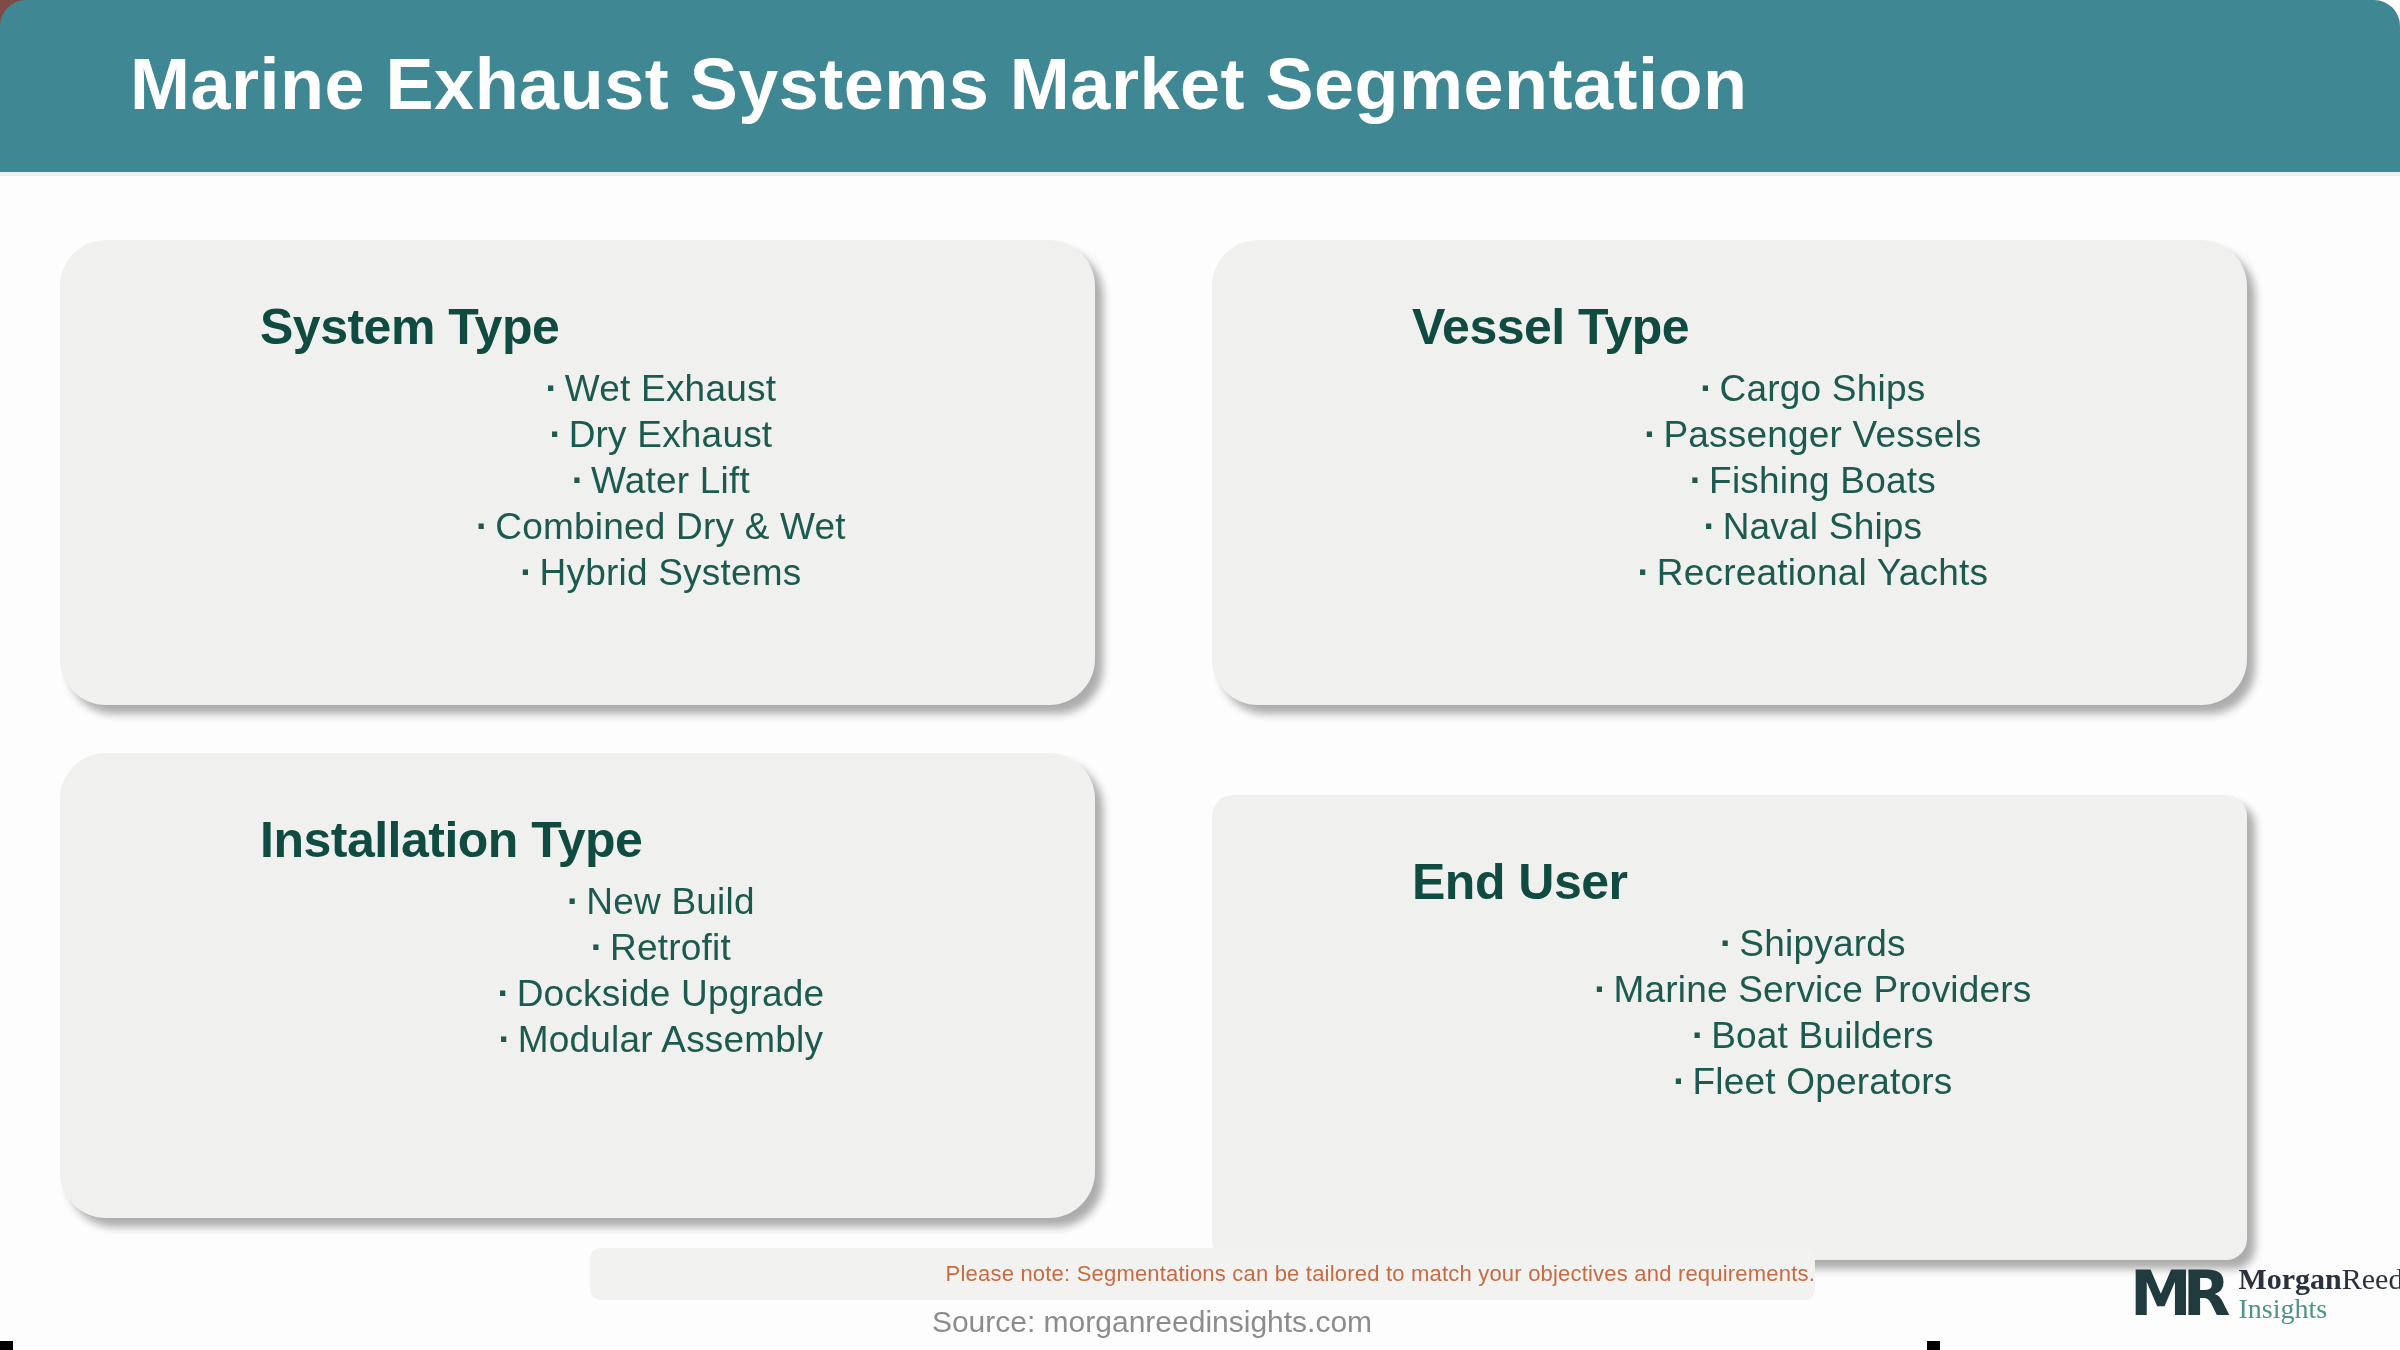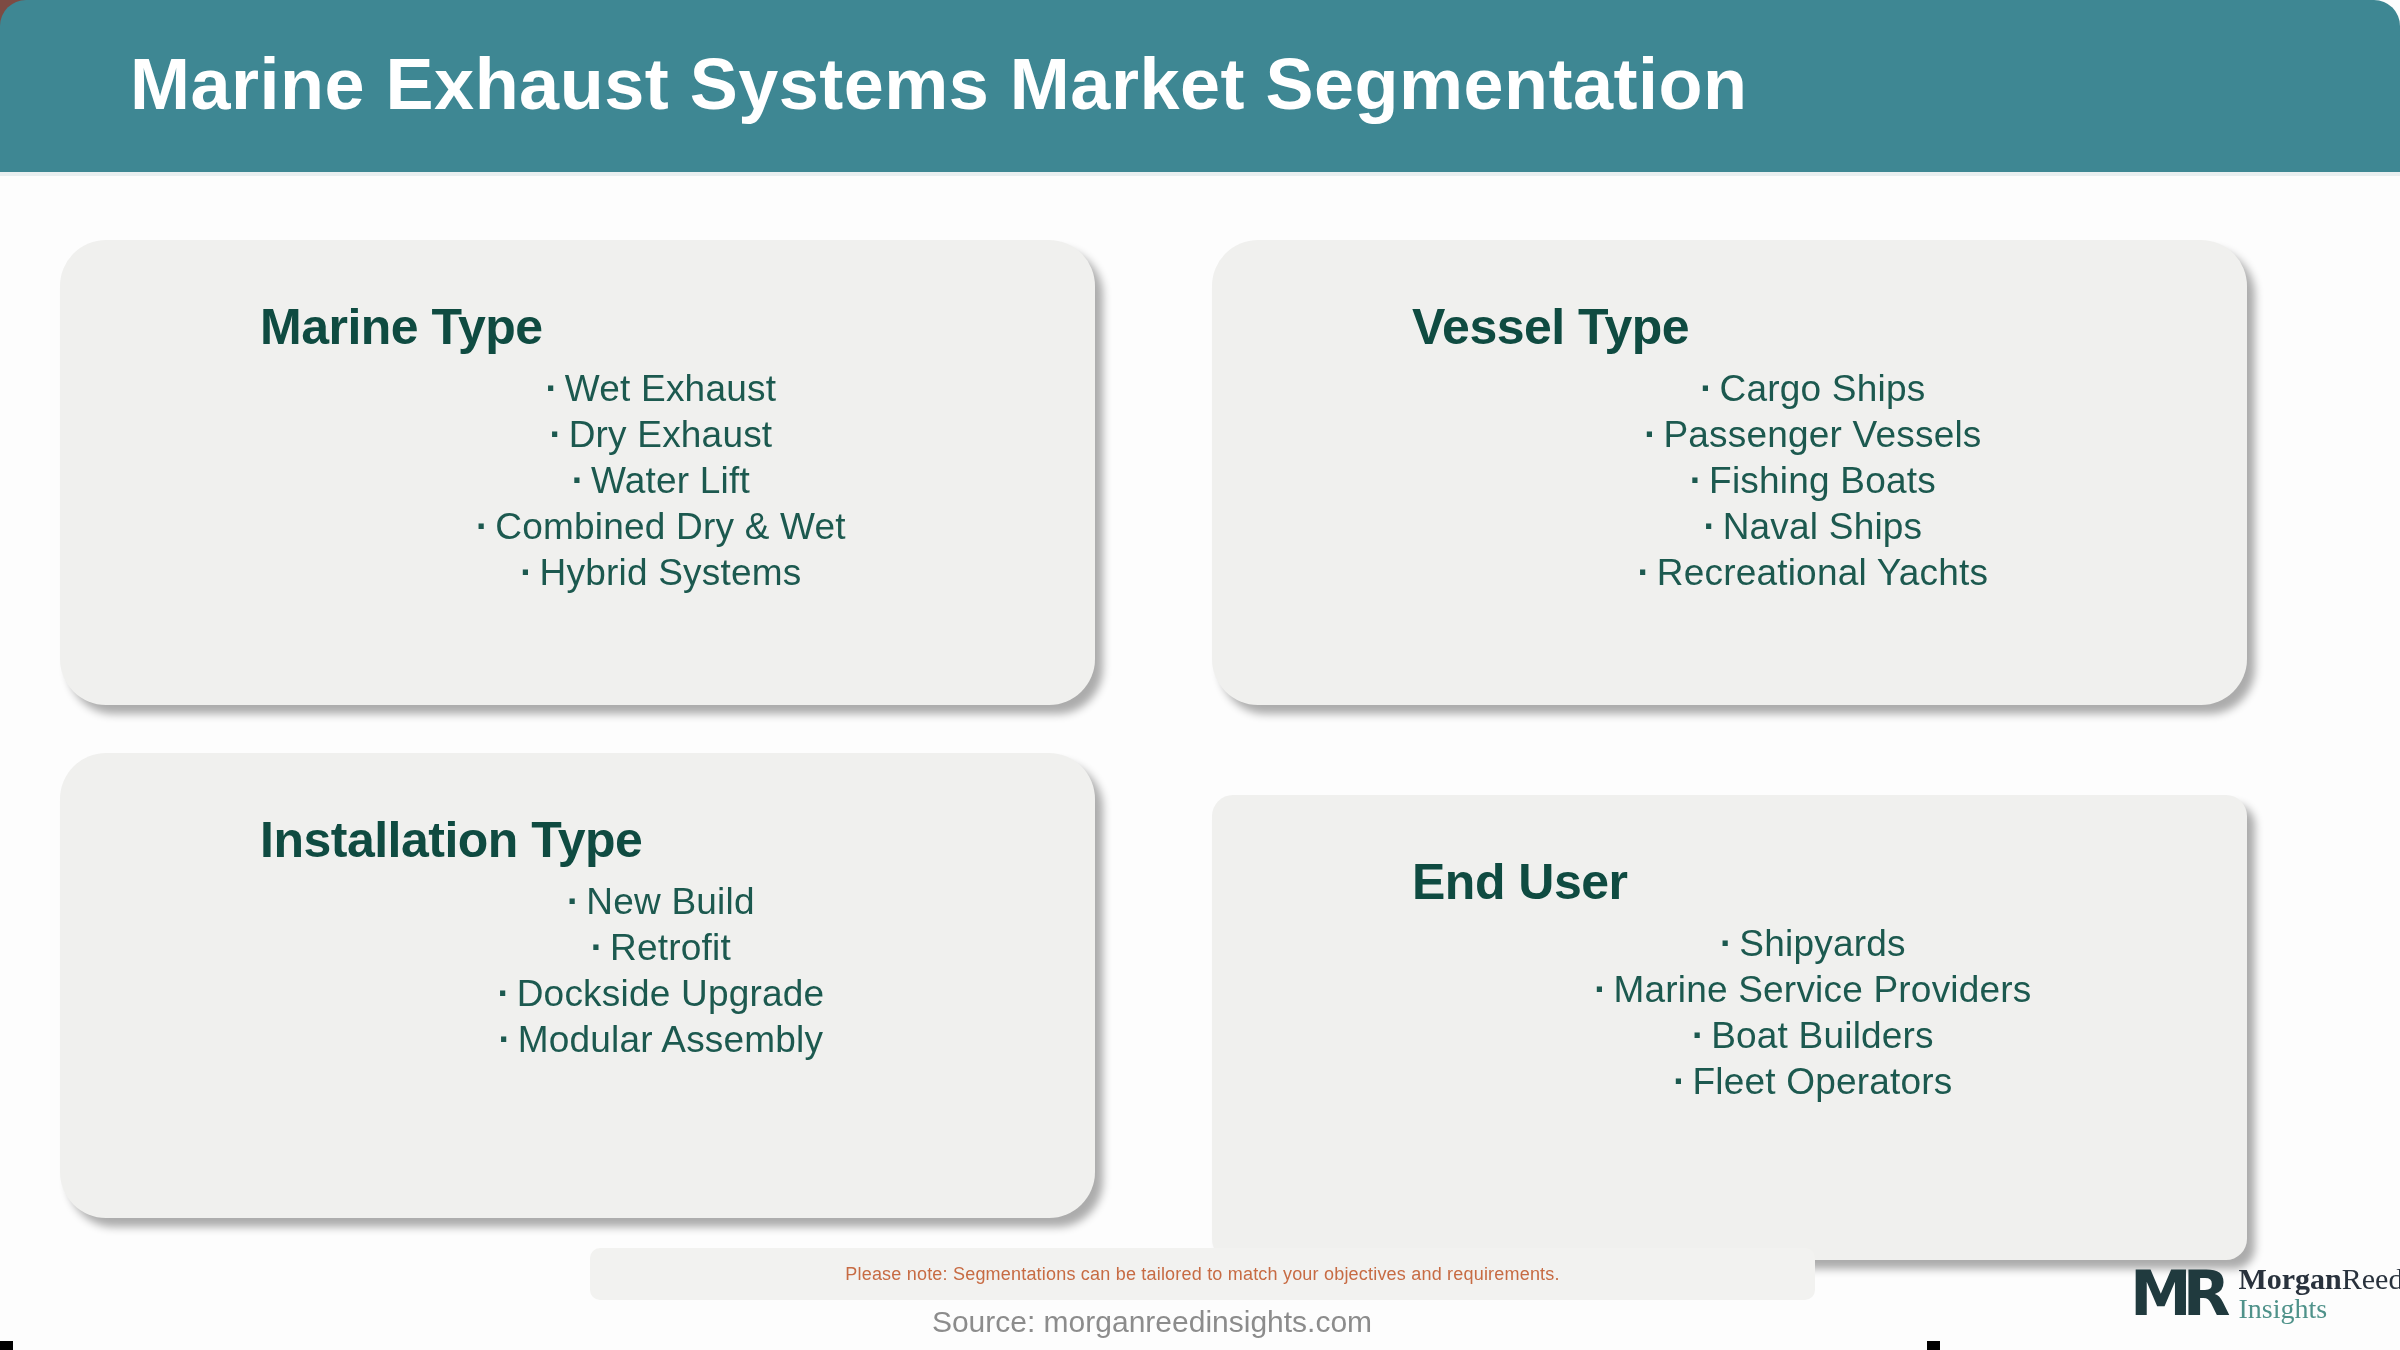--- a/index.html
+++ b/index.html
@@ -51,21 +51,21 @@
     line-height:46px;letter-spacing:0.2px;text-align:center;
   }
   .card li::before{
     content:"·";display:inline-block;width:26px;
     color:#1c594f;font-weight:700;
   }
 
   .note-banner{
     position:absolute;left:590px;top:1248px;width:1225px;height:52px;
     background:#f2f2f0;border-radius:10px;
-    color:#c76b43;font-size:18px;line-height:52px;text-align:center;
+    color:#c76b43;font-size:22px;line-height:52px;text-align:right;
     letter-spacing:0.2px;
   }
   .source-text{
     position:absolute;left:152px;top:1302px;width:2000px;
     text-align:center;color:#8c8c8c;font-size:30px;line-height:40px;
   }
 
   .brand-logo{
     position:absolute;left:2130px;top:1264px;
     display:flex;align-items:center;gap:9px;z-index:2;
@@ -97,21 +97,21 @@
 <div class="stage">
 
   <div class="corner-backdrop tl"></div>
   <div class="corner-backdrop tr"></div>
 
   <header class="header">
     <h1 class="page-title">Marine Exhaust Systems Market Segmentation</h1>
   </header>
 
   <section class="card pos-tl">
-    <h2>Marine Type</h2>
+    <h2>System Type</h2>
     <ul>
       <li>Wet Exhaust</li>
       <li>Dry Exhaust</li>
       <li>Water Lift</li>
       <li>Combined Dry &amp; Wet</li>
       <li>Hybrid Systems</li>
     </ul>
   </section>
 
   <section class="card pos-tr">

